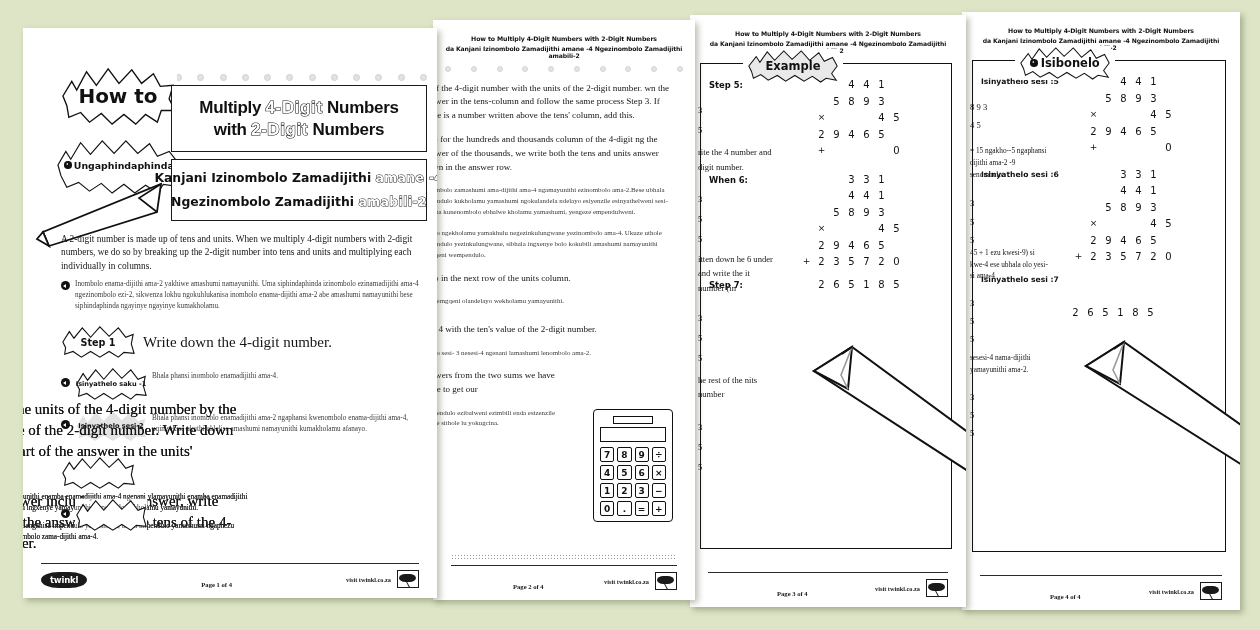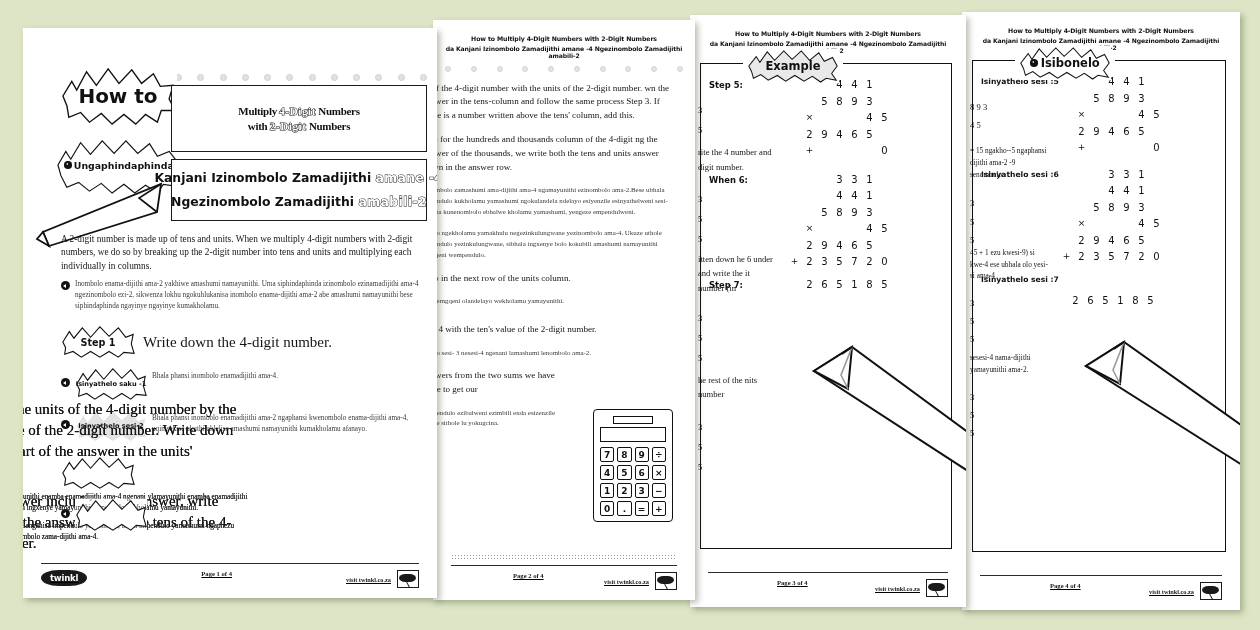--- a/index.html
+++ b/index.html
@@ -41,22 +41,22 @@
     display:block; width: 7px; height: 7px; border-radius: 50%;
     background: #e2e2e2; border: 1px solid #d0d0d0;
   }
 
   .title-box {
     position: absolute; left: 148px; top: 57px; width: 256px; height: 67px;
     border: 1px solid #1a1a1a; background: #fff;
     display: flex; flex-direction: column; align-items: center; justify-content: center;
   }
   .title-line {
-    font-family: Liberation Serif, serif;
-    font-weight: bold; font-size: 11px; color: #111;
+    font-family: Liberation Sans, sans-serif;
+    font-weight: bold; font-size: 17px; color: #111;
     letter-spacing: -0.3px; line-height: 1.28; white-space: nowrap;
   }
   .outl {
     color: #fff;
     -webkit-text-stroke: 1.1px #111;
     paint-order: stroke fill;
     letter-spacing: 0.6px;
   }
 
   .title-box-zu {
@@ -141,23 +141,22 @@
   .step-text.zu { padding-top: 4px; }
   .step-note { margin-top: 7px; }
 
   
   .pg-footer {
     position: absolute; left: 0; right: 0; bottom: 10px;
     padding: 0 18px;
   }
   .pg-rule { border-top: 1px solid #2a2a2a; }
   .pg-foot-row {
-    display: flex; align-items: flex-start; justify-content: space-between;
+    display: flex; align-items: flex-end; justify-content: space-between;
     margin-top: 6px;
-    text-decoration: underline;
   }
   .twinkl-logo {
     font-family: "DejaVu Sans", sans-serif;
     font-weight: bold; font-size: 8.5px; color: #fff;
     background: #1a1a1a; padding: 3px 9px;
     border-radius: 45% 45% 45% 45% / 58% 58% 58% 58%;
     letter-spacing: -0.2px;
   }
   .pg-num {
     font-family: "Liberation Serif", serif; font-weight: bold;
@@ -244,21 +243,21 @@
   .ex-title-burst {
     position: absolute; left: 46px; top: -15px; width: 92px; height: 34px; z-index: 3;
   }
   .ex-title-burst .burst-label { font-size: 11.5px; display:flex; align-items:center; gap: 3px; }
   .ex-title-mask {
     position:absolute; left: 42px; top: -2px; width: 100px; height: 5px; background:#fff; z-index:2;
   }
 
   .ex-body { position: absolute; inset: 0; padding: 14px 8px 0 8px; }
 
-  .calc-block { display: grid; grid-template-columns: 72px 1fr; gap: 6px; margin-bottom: 2px; }
+  .calc-block { display: grid; grid-template-columns: 72px 1fr; gap: 18px; margin-bottom: 2px; }
   .step-lbl {
     font-family:"DejaVu Sans", sans-serif; font-weight:bold; font-size: 8.4px; color:#111;
     padding-top: 2px; white-space: nowrap;
   }
   .step-lbl.zu-lbl { font-size: 7.6px; }
   .sum {
     font-family:"DejaVu Sans", sans-serif; font-size: 10px; color:#111;
     display: grid; grid-template-columns: repeat(7, 15px);
     justify-content: start; row-gap: 2px;
   }

